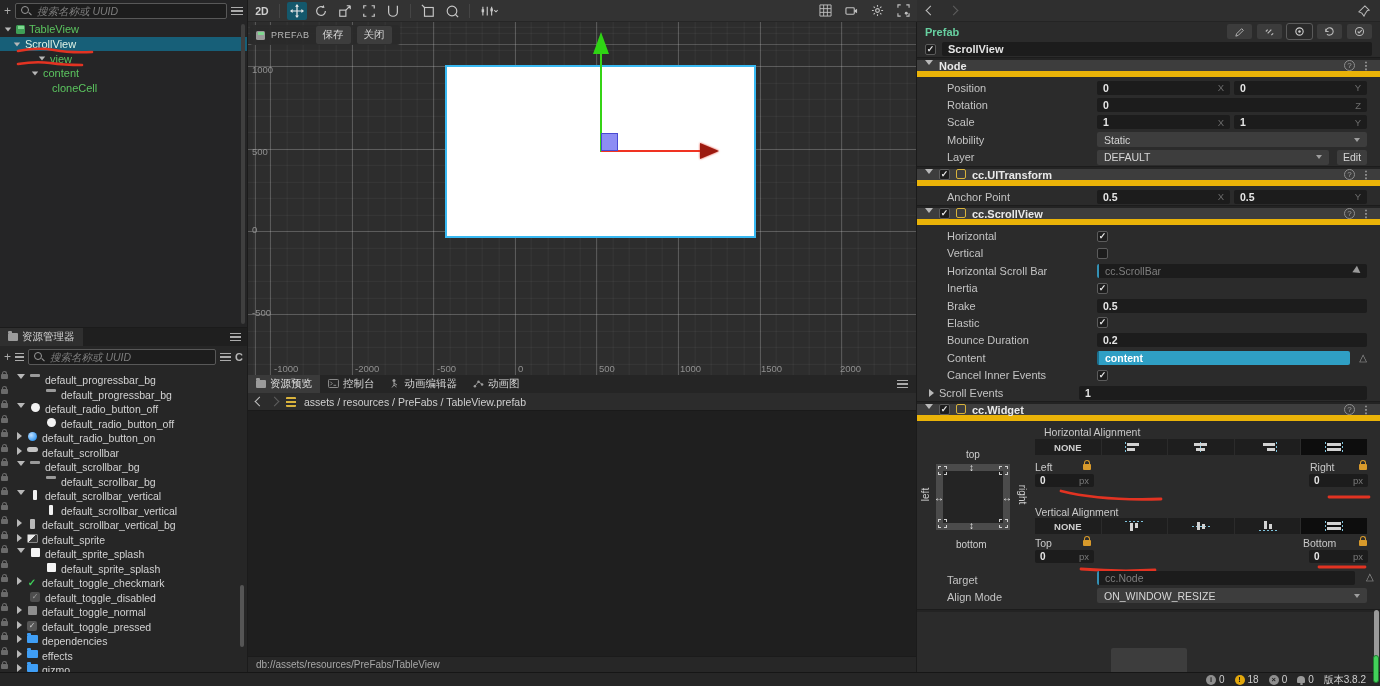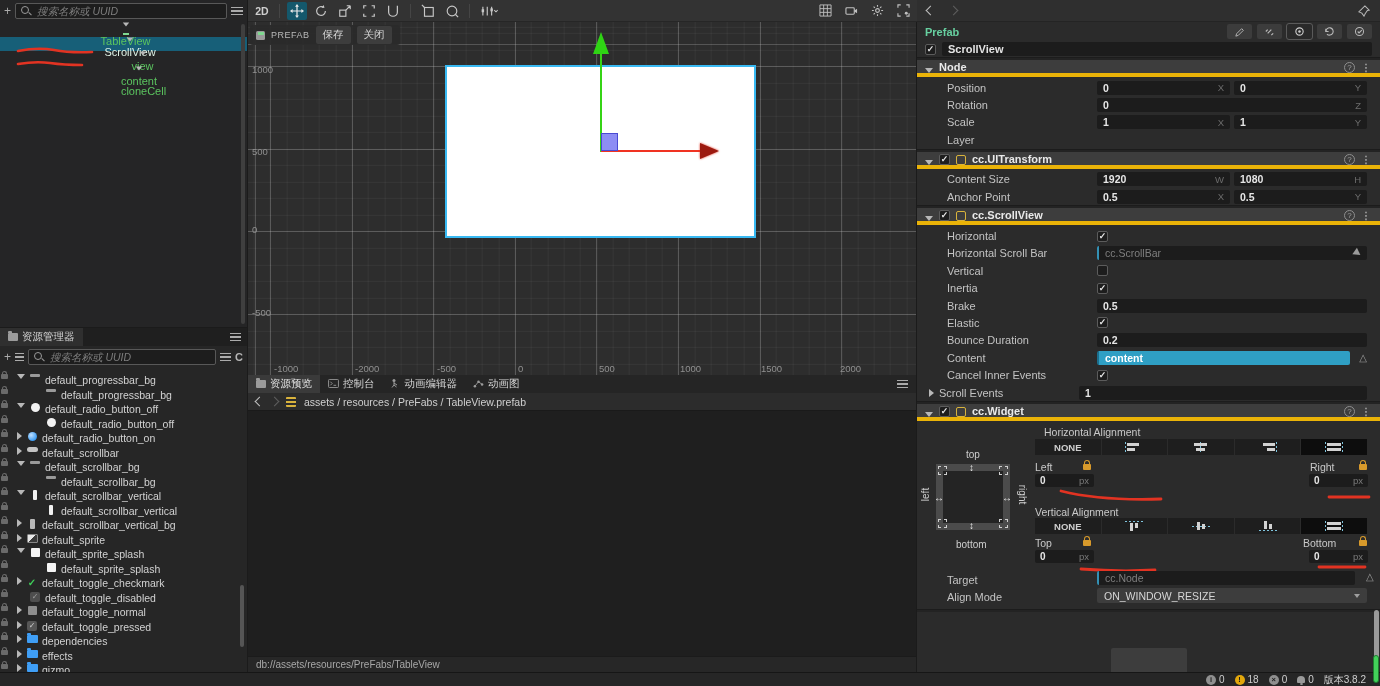--- a/index.html
+++ b/index.html
@@ -31,21 +31,21 @@
   .tbtn svg{display:block;}
   .tsep{width:1px;height:14px;background:#454545;margin:0 3px;}
 
   
   #hierarchy{left:0;top:0;width:248px;height:328px;background:#252526;border-right:1px solid #1b1b1b;border-bottom:1px solid #1b1b1b;}
   .searchrow{display:flex;align-items:center;gap:4px;padding:3px 4px;height:22px;}
   .searchbox{flex:1;display:flex;align-items:center;gap:4px;background:#1d1d1d;border:1px solid #585858;border-radius:2px;height:16px;padding:0 5px;}
   .searchbox input{flex:1;background:transparent;border:none;color:#cfcfcf;font-size:10.5px;font-style:italic;min-width:0;}
   .searchbox input::placeholder{color:#7d7d7d;}
   .tree{position:relative;}
-  .trow{height:14.7px;display:flex;align-items:center;gap:4px;font-size:11px;color:#5bc45f;white-space:nowrap;flex-direction:column;}
+  .trow{height:14.7px;display:flex;align-items:center;gap:4px;font-size:11px;color:#5bc45f;white-space:nowrap;}
   .trow.selected{background:#175f78;color:#dff2e6;}
   .trow .tri.down{transform:scale(.8);}
   .cube{display:inline-block;width:9px;height:9px;background:#3f9f56;border-radius:1.5px;position:relative;}
   .cube::after{content:"";position:absolute;left:1.5px;top:1.5px;width:6px;height:2.5px;background:#7fd890;}
   .vscroll{position:absolute;width:4px;border-radius:2px;background:#555;}
 
   
   #assets{left:0;top:328px;width:248px;height:346px;background:#262626;border-right:1px solid #1b1b1b;}
   .tabbar{height:18px;background:#1f1f1f;display:flex;align-items:center;}
   .tab{height:18px;display:flex;align-items:center;gap:4px;padding:0 8px;color:#d5d5d5;font-size:10.5px;}
@@ -104,21 +104,21 @@
   #inspector{left:917px;top:0;width:463px;height:672px;background:#2b2b2b;overflow:hidden;}
   #insp-head{height:22px;background:#2f2f2f;border-bottom:1px solid #242424;display:flex;align-items:center;gap:16px;padding:0 10px;}
   #prefab-row{height:17px;display:flex;align-items:center;padding:2px 8px 0 8px;}
   #prefab-row .ptitle{color:#67d0a0;font-size:11px;font-weight:700;}
   .pbtns{margin-left:auto;display:flex;gap:5px;}
   .pbtn{width:25px;height:15px;background:#3c3c3c;border-radius:2px;display:flex;align-items:center;justify-content:center;color:#b9b9b9;}
   .pbtn.pressed{background:#2a2a2a;outline:1px solid #5a5a5a;}
   #name-row{height:18px;display:flex;align-items:center;gap:6px;padding:2px 8px 0 8px;}
   #name-row input{flex:1;height:14px;background:#1c1c1c;border:none;border-radius:2px;color:#e4e4e4;font-size:11px;font-weight:600;padding:0 6px;}
   .sep{height:3px;background:#232323;border-top:1px solid #1c1c1c;}
-  .sect-head{height:17px;background:#3d3d3d;display:flex;align-items:flex-end;gap:6px;padding:0 8px;border-bottom:4px solid #eab308;}
+  .sect-head{height:17px;background:#3d3d3d;display:flex;align-items:flex-start;gap:6px;padding:0 8px;border-bottom:6px solid #eab308;}
   .sect-head .title{color:#e9e9e9;font-weight:700;font-size:11px;}
   .sect-head .sp{flex:1;}
   .qicon{width:11px;height:11px;border:1px solid #8f8f8f;border-radius:50%;color:#9f9f9f;font-size:8px;display:flex;align-items:center;justify-content:center;}
   .dots{color:#a8a8a8;font-weight:700;letter-spacing:1px;font-size:10px;}
   .compicon{width:10px;height:10px;border:1.6px solid #d8b33c;border-radius:2px;}
   .body{padding-top:2px;}
   .row{height:17.4px;display:flex;align-items:center;padding-right:13px;}
   .row .lbl{margin-left:30px;width:150px;color:#c3c3c3;font-size:11px;flex:none;display:flex;align-items:center;gap:5px;}
   .fields{flex:1;display:flex;gap:4px;align-items:center;}
   .fld{flex:1;height:14px;background:#1c1c1c;border-radius:2px;display:flex;align-items:center;padding:0 6px;color:#e6e6e6;font-size:10.5px;font-weight:600;}
@@ -710,49 +710,52 @@
               <span>1</span>
               <span class="sfx">X</span>
             </div>
           <div class="fld">
               <span>1</span>
               <span class="sfx">Y</span>
             </div>
         </div>
         </div>
       <div class="row">
+          <span class="lbl">Mobility</span>
+        <div class="fields">
+            <div class="dd">
+              <span>Static</span>
+              <span class="caretdn"></span>
+            </div>
+          </div>
+        </div>
+      <div class="row">
           <span class="lbl">Layer</span>
+        <div class="fields">
+            <div class="dd">
+              <span>DEFAULT</span>
+              <span class="caretdn"></span>
+            </div>
+        <div class="editbtn">Edit</div>
+          </div>
         </div>
     </div>
     <div class="sep"></div>
 
     <div class="sect-head">
       <span class="tri down"></span>
       <span class="cb checked"></span>
       <span class="compicon"></span>
       <span class="title">cc.UITransform</span>
       <span class="sp"></span>
         <span class="qicon">?</span>
         <span class="dots">⋮</span>
     </div>
     <div class="body">
       <div class="row">
-          <span class="lbl">Content Size</span>
-        <div class="fields">
-          <div class="fld">
-              <span>1920</span>
-              <span class="sfx">W</span>
-            </div>
-          <div class="fld">
-              <span>1080</span>
-              <span class="sfx">H</span>
-            </div>
-        </div>
-        </div>
-      <div class="row">
           <span class="lbl">Anchor Point</span>
         <div class="fields">
           <div class="fld">
               <span>0.5</span>
               <span class="sfx">X</span>
             </div>
           <div class="fld">
               <span>0.5</span>
               <span class="sfx">Y</span>
             </div>
@@ -771,33 +774,33 @@
         <span class="dots">⋮</span>
     </div>
     <div class="body">
       <div class="row">
           <span class="lbl">Horizontal</span>
         <div class="fields">
             <span class="cb checked"></span>
           </div>
         </div>
       <div class="row">
+          <span class="lbl">Vertical</span>
+        <div class="fields">
+            <span class="cb"></span>
+          </div>
+        </div>
+      <div class="row">
           <span class="lbl">Horizontal Scroll Bar</span>
         <div class="fields">
             <div class="fld ph">
               <span>cc.ScrollBar</span>
               <span style="margin-left:auto;"></span>
               <span class="curs"></span>
             </div>
-          </div>
-        </div>
-      <div class="row">
-          <span class="lbl">Vertical</span>
-        <div class="fields">
-            <span class="cb"></span>
           </div>
         </div>
       <div class="row">
           <span class="lbl">Inertia</span>
         <div class="fields">
             <span class="cb checked"></span>
           </div>
         </div>
       <div class="row">
           <span class="lbl">Brake</span>

